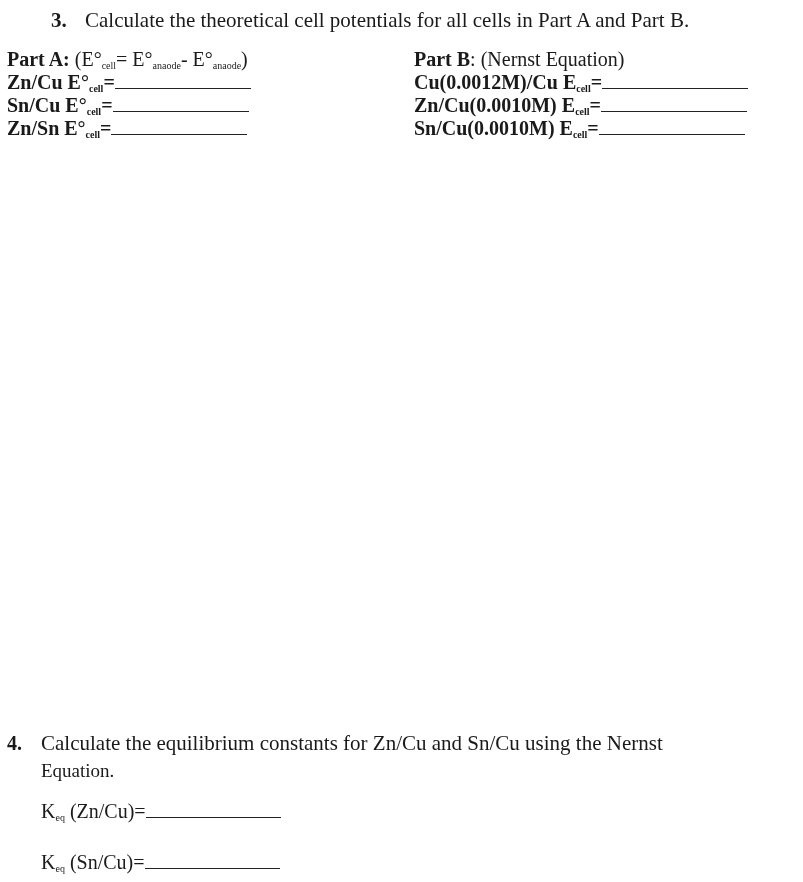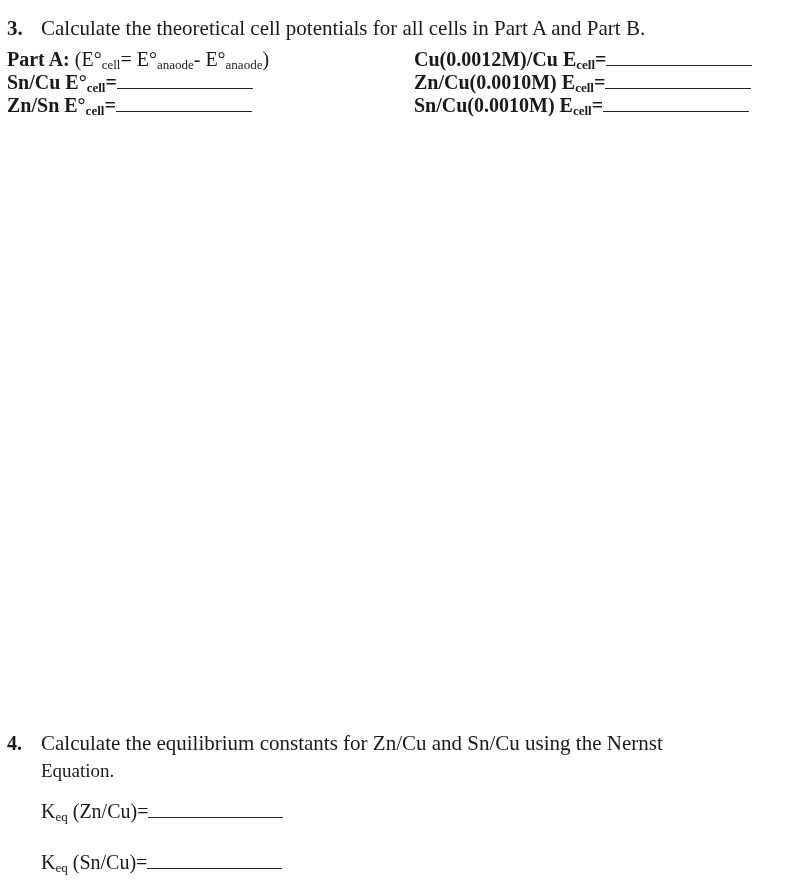--- a/index.html
+++ b/index.html
@@ -1,26 +1,26 @@
 <!DOCTYPE html>
 <html><head>
 <meta charset="utf-8">
 <style>
   html, body { margin:0; padding:0; background:#ffffff; }
   body { width:803px; height:882px; position:relative; overflow:hidden;
          font-family:"Liberation Serif","DejaVu Serif",serif; color:#1a1a1a; }
   .q { position:absolute; left:7px; font-size:21px; line-height:24px; white-space:nowrap; }
   .q .num { font-weight:bold; display:inline-block; width:34px; }
-  #q3 { top:16px; }
+  #q3 { top:8px;margin-left:44px; }
   .part { position:absolute; font-size:20px; line-height:22px; white-space:nowrap; }
   #partA { left:7px; top:48px; }
   #partB { left:414px; top:48px; }
   .row { height:23px; }
   .b { font-weight:bold; }
-  sub { font-size:13px; vertical-align:-3px; line-height:0; }
+  sub { font-size:10px; vertical-align:-3px; line-height:0; }
   .blank { display:inline-block; border-bottom:1.5px solid #222; vertical-align:baseline; height:1px; }
   .blankA { width:136px; }
   .blankB { width:146px; }
   #q4 { top:731px; }
   #q4 .num { font-size:20px; }
   .q4text { font-size:21px;margin-top:33px; }
   .q4line2 { position:absolute; left:41px; top:760px; font-size:19px; white-space:nowrap; }
   .keq { position:absolute; left:41px; font-size:20px; font-weight:normal; white-space:nowrap; }
   #keq1 { top:800px; }
   #keq2 { top:851px; }
@@ -31,28 +31,34 @@
 
 <div id="q3" class="q">
   <span class="num">3.</span><span>Calculate the theoretical cell potentials for all cells in Part A and Part B.</span>
 </div>
 
 <div id="partA" class="part">
   <div class="row">
     <span class="b">Part A:</span><span> (E°</span><sub>cell</sub><span>= E°</span><sub>anaode</sub><span>- E°</span><sub>anaode</sub><span>)</span>
   </div>
   <div class="row b">
+    <span>Zn/Cu E°</span><sub>cell</sub><span>=</span><span class="blank blankA"></span>
+  </div>
+  <div class="row b">
     <span>Sn/Cu E°</span><sub>cell</sub><span>=</span><span class="blank blankA"></span>
   </div>
   <div class="row b">
     <span>Zn/Sn E°</span><sub>cell</sub><span>=</span><span class="blank blankA"></span>
   </div>
 </div>
 
 <div id="partB" class="part">
+  <div class="row">
+    <span class="b">Part B</span><span>: (Nernst Equation)</span>
+  </div>
   <div class="row b">
     <span>Cu(0.0012M)/Cu E</span><sub>cell</sub><span>=</span><span class="blank blankB"></span>
   </div>
   <div class="row b">
     <span>Zn/Cu(0.0010M) E</span><sub>cell</sub><span>=</span><span class="blank blankB"></span>
   </div>
   <div class="row b">
     <span>Sn/Cu(0.0010M) E</span><sub>cell</sub><span>=</span><span class="blank blankB"></span>
   </div>
 </div>

